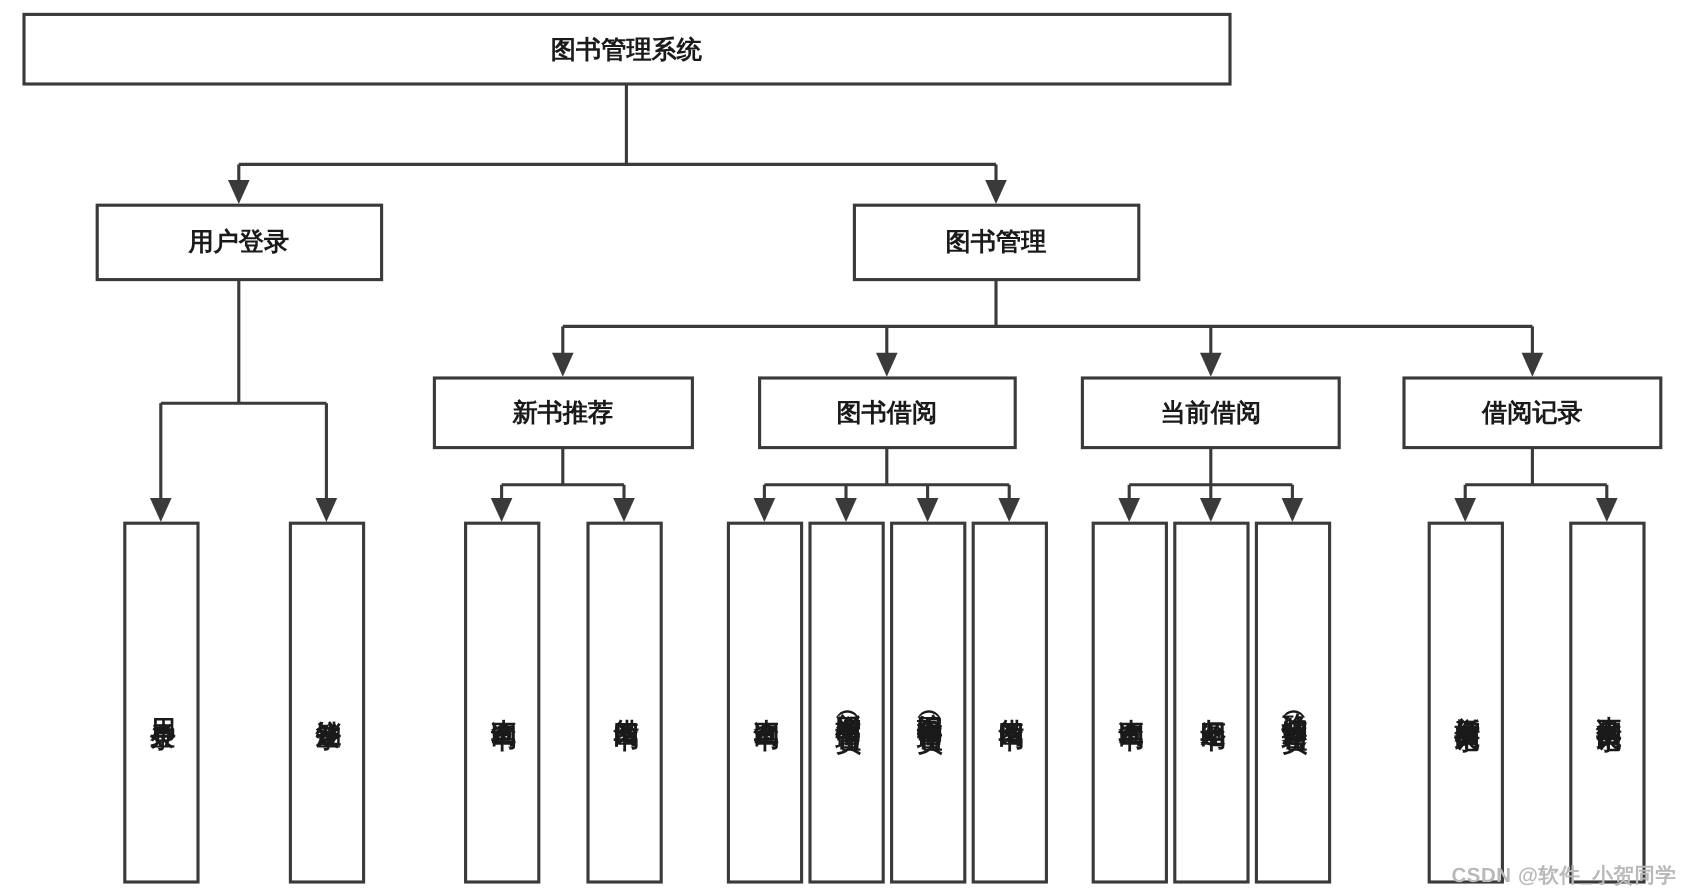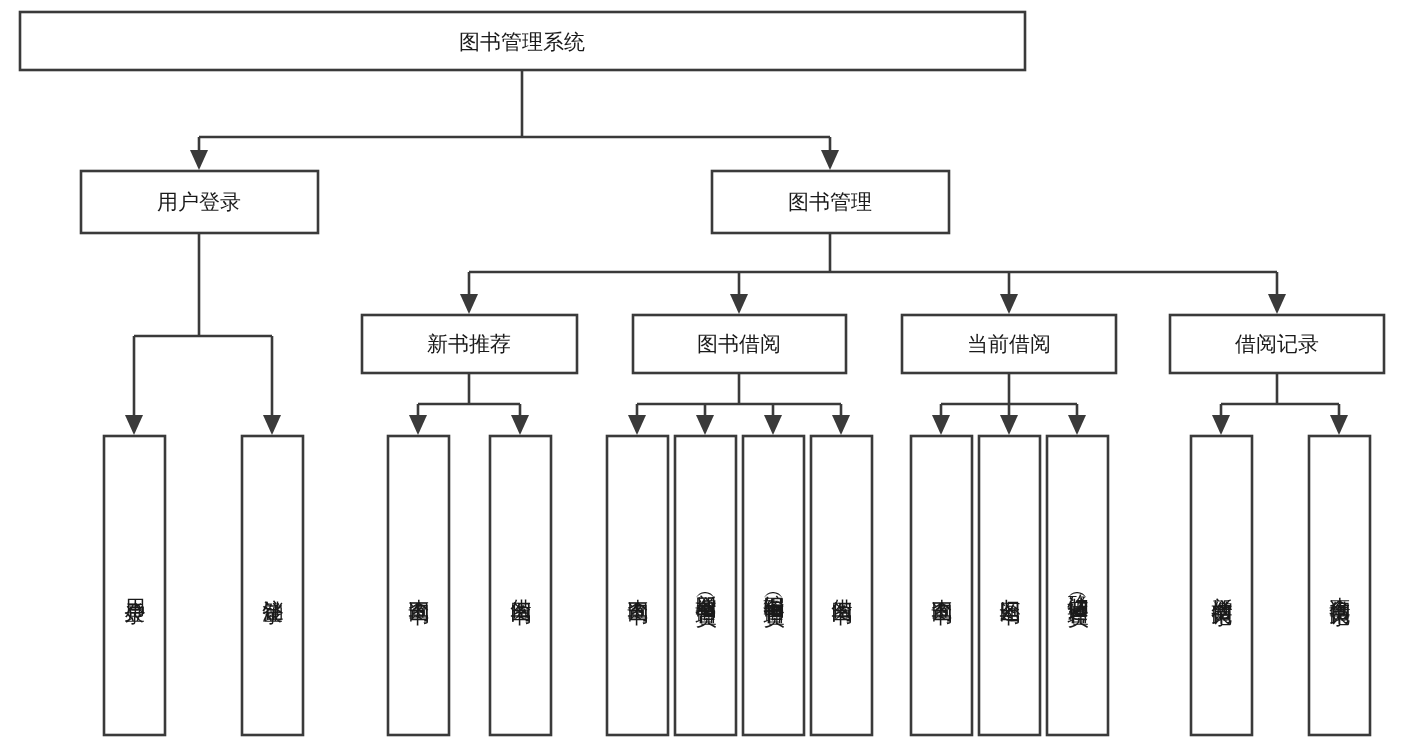--- a/index.html
+++ b/index.html
@@ -10,20 +10,21 @@
   }
   body {
     font-family: "Liberation Sans", "DejaVu Sans", sans-serif;
   }
   #diagram-root {
     position: relative;
     width: 1405px;
     height: 747px;
     background: #ffffff;
     overflow: hidden;
+    font-weight: bold;
   }
   svg#tree-svg {
     position: absolute;
     left: 0;
     top: 0;
     width: 1405px;
     height: 747px;
   }
   .node-box {
     fill: #ffffff;
@@ -226,14 +227,15 @@
   <div class="leaf-label" style="left:743px; top:436px; width:61px; height:299px;">编辑图书（管理员）</div>
   <div class="leaf-label" style="left:811px; top:436px; width:61px; height:299px;">借阅图书</div>
 
   <div class="leaf-label" style="left:911px; top:436px; width:61px; height:299px;">查询图书</div>
   <div class="leaf-label" style="left:979px; top:436px; width:61px; height:299px;">归还图书</div>
   <div class="leaf-label" style="left:1047px; top:436px; width:61px; height:299px;">确认归还（管理员）</div>
 
   <div class="leaf-label" style="left:1191px; top:436px; width:61px; height:299px;">新增借阅记录</div>
   <div class="leaf-label" style="left:1309px; top:436px; width:61px; height:299px;">查询借阅记录</div>
 
+  <div class="watermark">CSDN @软件_小贺同学</div>
 
 </div>
 
 </body></html>

